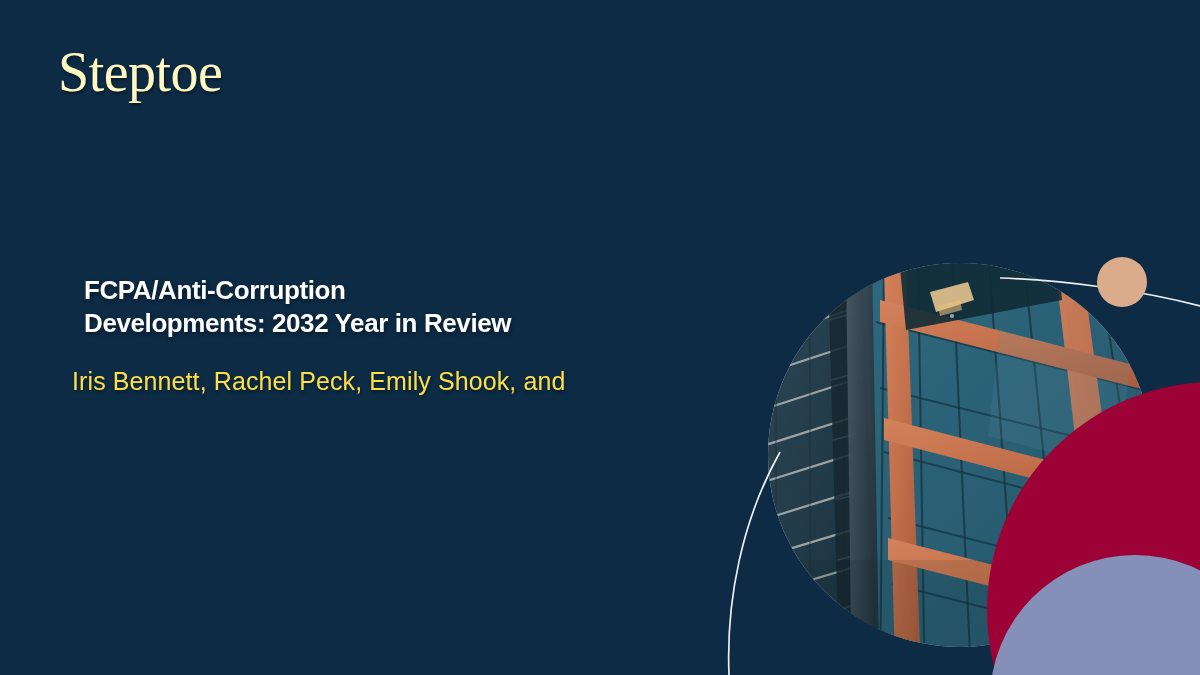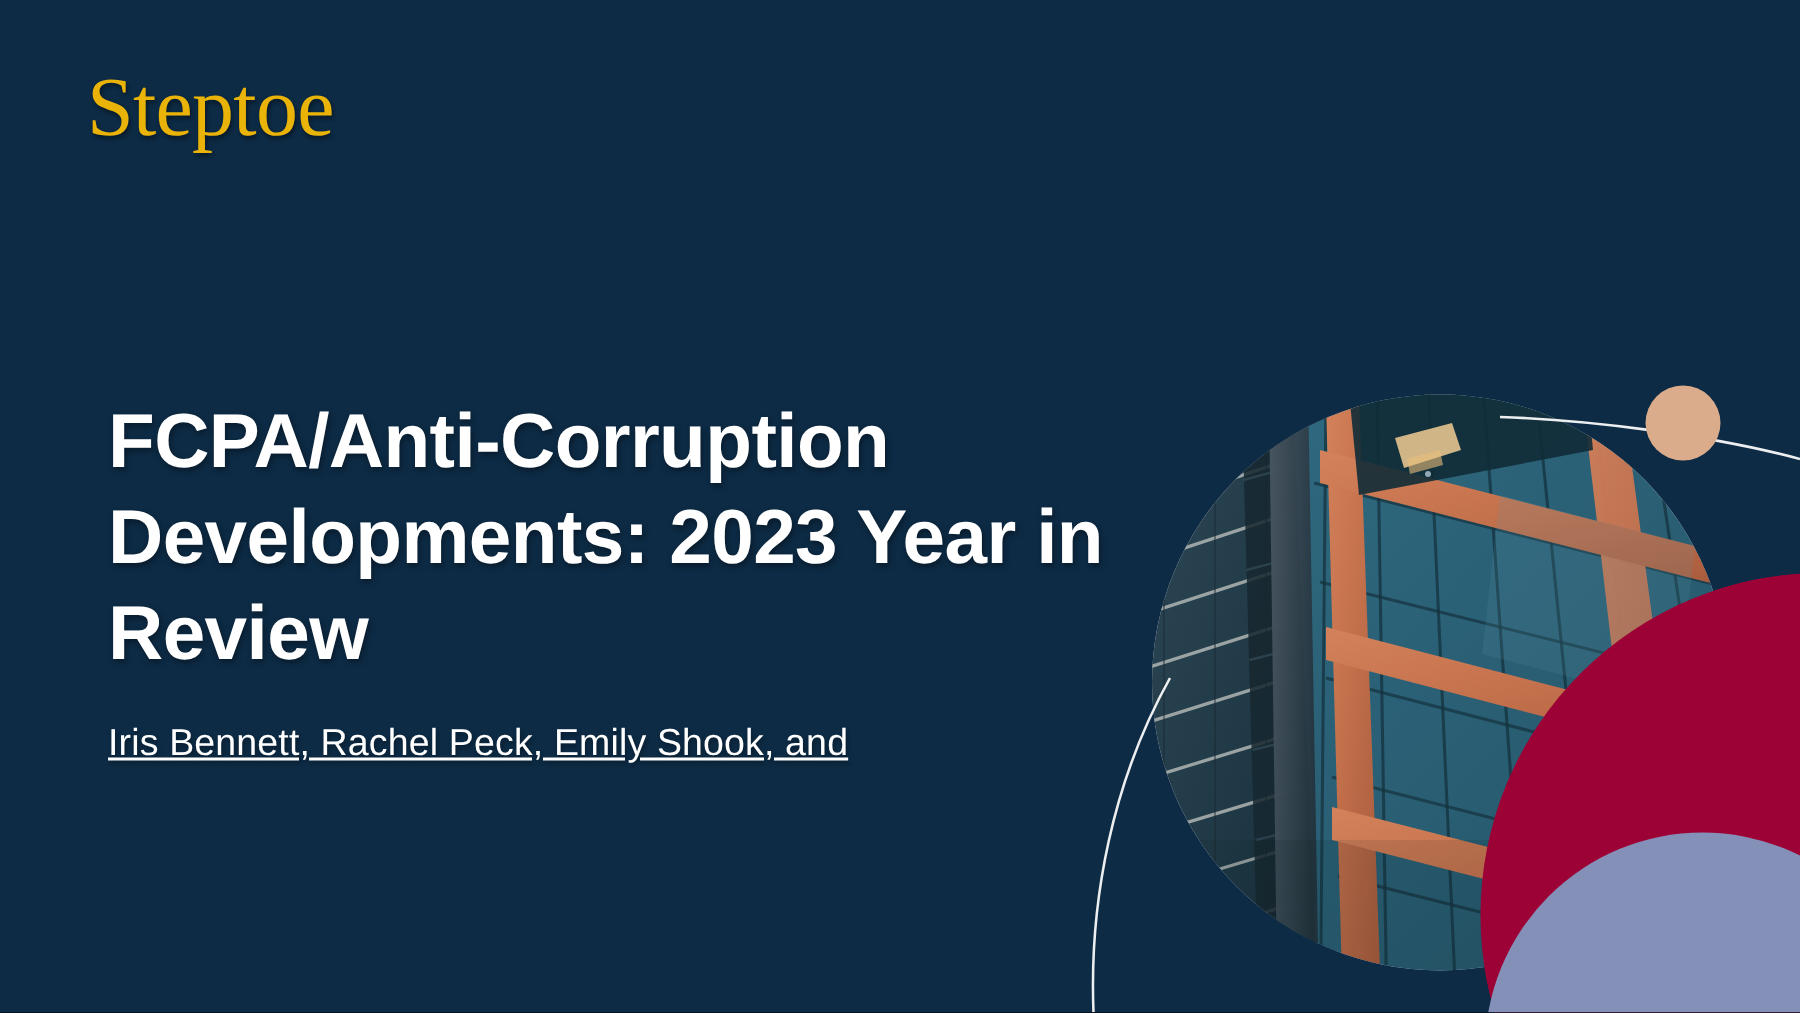--- a/index.html
+++ b/index.html
@@ -18,52 +18,51 @@
   }
 
   
   .logo {
     position: absolute;
     left: 58px;
     top: 44px;
     font-family: "Liberation Serif", serif;
     font-size: 56px;
     line-height: 1;
-    color: #eab308;
+    color: #fef9c3;
     letter-spacing: -0.5px;
     text-shadow: 1px 2px 3px rgba(0,0,0,0.45);
     user-select: none;
   }
 
   
   .text-block {
     position: absolute;
     left: 72px;
     top: 262px;
     width: 700px;
     z-index: 40;
   }
   .slide-title {
-    margin: 0;
-    font-size: 51px;
+    margin: 12px;
+    font-size: 26px;
     font-weight: 700;
     line-height: 1.25;
     color: #ffffff;
     letter-spacing: -0.4px;
     text-shadow: 1px 2px 4px rgba(0,0,0,0.40);
   }
   .slide-authors {
     margin: 26px 0 0 0;
     font-size: 25px;
     font-weight: 400;
     line-height: 1.35;
-    color: #ffffff;
+    color: #fde047;
     letter-spacing: 0.1px;
     text-shadow: 1px 2px 3px rgba(0,0,0,0.35);
-    text-decoration: underline;
   }
 
   
   .art-stage {
     position: absolute;
     inset: 0;
     z-index: 10;
     pointer-events: none;
   }
   .art-stage svg { display: block; }
@@ -218,20 +217,20 @@
 
       <circle cx="1122" cy="282" r="25" fill="#DBAC8B"></circle>
     </svg>
   </div>
 
   <div class="logo">Steptoe</div>
 
   <div class="text-block">
     <h1 class="slide-title">
       <span>FCPA/Anti-Corruption</span><br>
-      <span>Developments: 2023 Year in Review</span>
+      <span>Developments: 2032 Year in Review</span>
     </h1>
     <p class="slide-authors">
       <span>Iris Bennett, Rachel Peck, Emily Shook, and</span><br>
     </p>
   </div>
 
 </div>
 
 </body></html>

